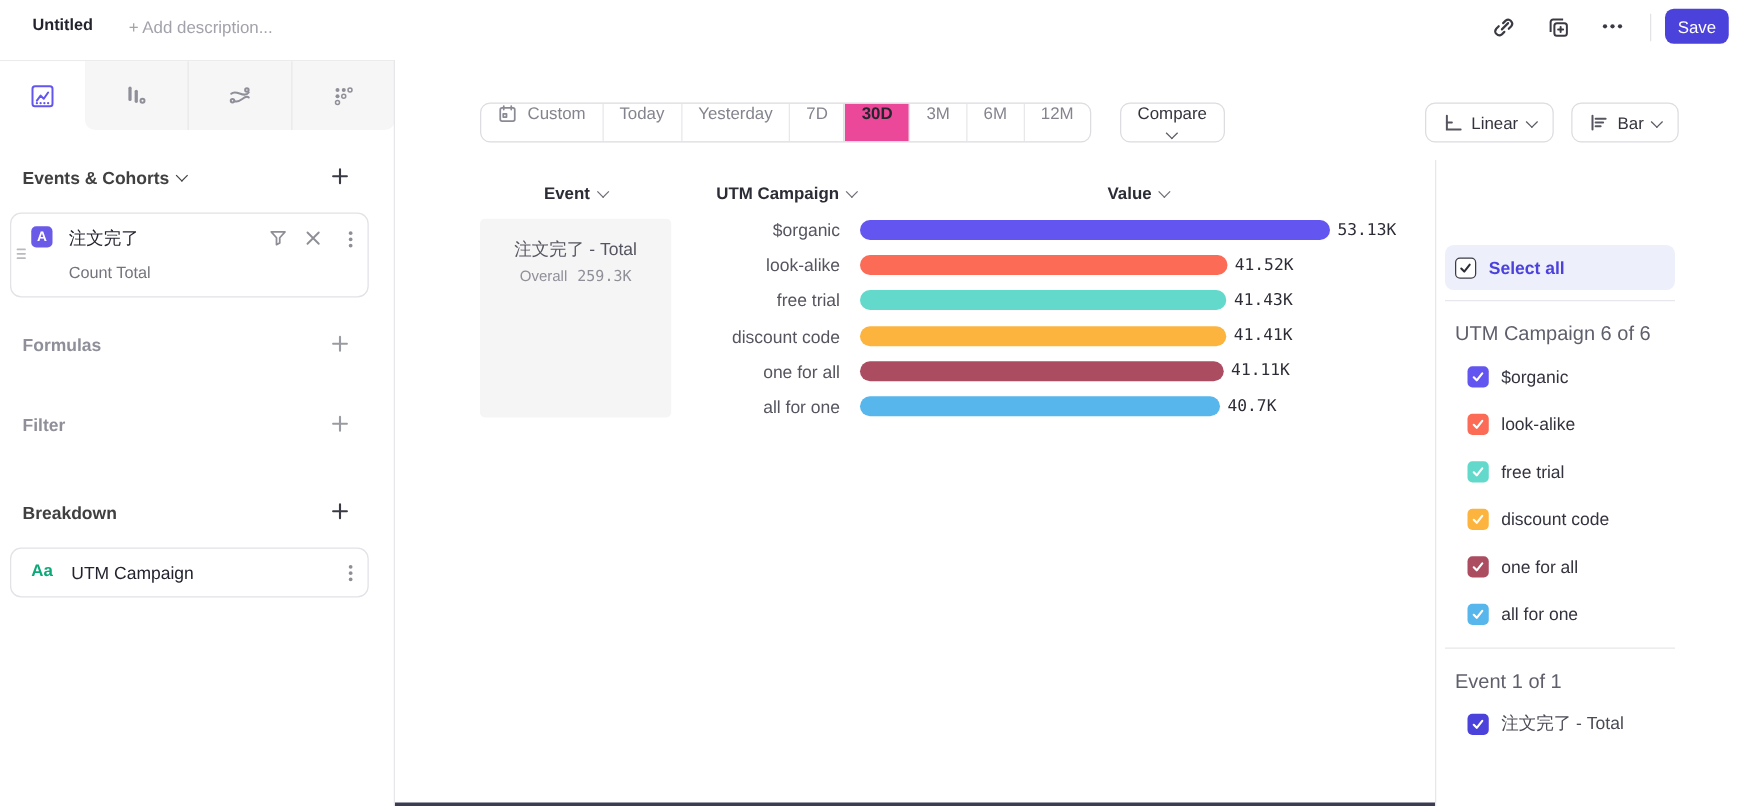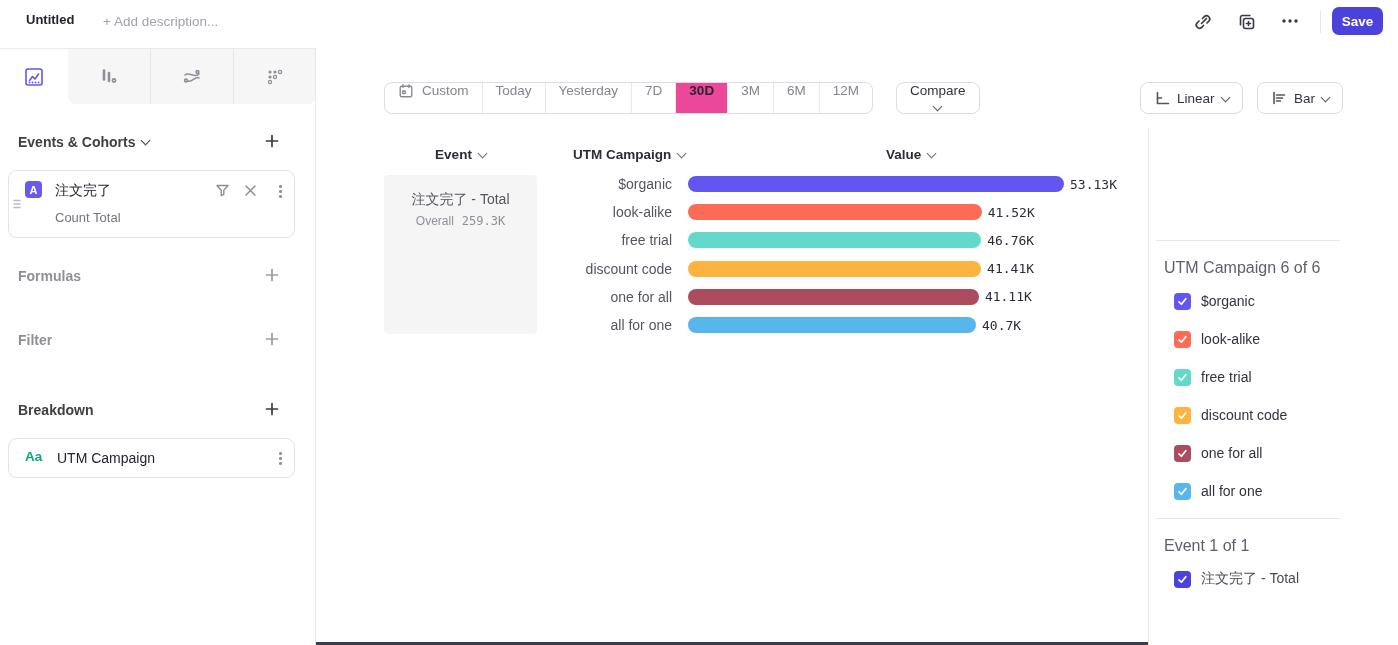--- a/index.html
+++ b/index.html
@@ -8,21 +8,21 @@
   .page { position:relative; width:1398px; height:645px; background:#fff; overflow:hidden; }
 
   
   .header { position:absolute; left:0; top:0; width:1398px; height:48px; background:#fff; }
   .title { position:absolute; left:26px; top:12px; font-size:13px; font-weight:700; color:#23232e; }
   .desc  { position:absolute; left:103px; top:14px; font-size:13.5px; color:#a2a2ab; cursor:text; }
   .hicon { position:absolute; top:12px; width:20px; height:20px; color:#3a3a44; cursor:pointer; }
   .hicon svg { width:100%; height:100%; }
   .hdr-divider { position:absolute; left:1320px; top:11px; width:1px; height:22px; background:#e4e4e8; }
   .save-btn { position:absolute; left:1332px; top:7px; width:51px; height:28px; border:none; border-radius:7px;
-              color:#fff; font-size:13.5px; font-weight:700; font-family:inherit; cursor:pointer; }
+              color:#fff; font-size:13.5px; font-weight:400; font-family:inherit; cursor:pointer; }
 
   
   .tabbar { position:absolute; left:0; top:48px; width:316px; height:55px; border-top:1px solid #ebebee; }
   .tab-active { position:absolute; left:0; top:0; width:68px; height:55px; background:#fff;
                 display:flex; align-items:center; justify-content:center; cursor:pointer; }
   .tabs-gray { position:absolute; left:68px; top:0; width:248px; height:55px; background:#f6f6f7;
                border-radius:0 0 8px 8px; display:flex; }
   .tab { flex:1; display:flex; align-items:center; justify-content:center; cursor:pointer; color:#8f8f99; }
   .tab + .tab { border-left:1px solid #e7e7ea; }
   .tab svg, .tab-active svg { width:22px; height:22px; }
@@ -332,21 +332,21 @@
         <div class="bar-val">53.13K</div>
       </div>
       <div class="bar-row">
         <div class="bar-label">look-alike</div>
         <div class="bar" style="width: 293.8px; background: rgb(251, 107, 85);"></div>
         <div class="bar-val">41.52K</div>
       </div>
       <div class="bar-row">
         <div class="bar-label">free trial</div>
         <div class="bar" style="width: 293.2px; background: rgb(98, 217, 203);"></div>
-        <div class="bar-val">46.76K</div>
+        <div class="bar-val">41.43K</div>
       </div>
       <div class="bar-row">
         <div class="bar-label">discount code</div>
         <div class="bar" style="width: 293.1px; background: rgb(252, 180, 63);"></div>
         <div class="bar-val">41.41K</div>
       </div>
       <div class="bar-row">
         <div class="bar-label">one for all</div>
         <div class="bar" style="width: 290.9px; background: rgb(171, 76, 97);"></div>
         <div class="bar-val">41.11K</div>
@@ -355,20 +355,28 @@
         <div class="bar-label">all for one</div>
         <div class="bar" style="width: 288px; background: rgb(87, 182, 236);"></div>
         <div class="bar-val">40.7K</div>
       </div>
     </div>
   <div class="chart-baseline"></div>
 
   <div class="vline-legend"></div>
 
 
+  <div class="selectall">
+    <span class="cb cb-white">
+      <svg viewBox="0 0 12 12" fill="none" stroke="#2d2d38" stroke-width="1.8" stroke-linecap="round" stroke-linejoin="round">
+        <path d="M2.2 6.4l2.6 2.6 4.8-6"></path>
+      </svg>
+    </span>
+    <span class="selectall-label" style="color: rgb(75, 65, 219);">Select all</span>
+  </div>
 
   <div class="leg-divider" style="top:240px;"></div>
   <div class="leg-group" style="top:259px;">UTM Campaign 6 of 6</div>
   <div class="leg-items" style="top:282px;" id="legend-items">
       <div class="leg-item">
         <span class="cb" style="background: rgb(99, 85, 239);">
           <svg viewBox="0 0 12 12" fill="none" stroke="#fff" stroke-width="1.9" stroke-linecap="round" stroke-linejoin="round">
             <path d="M2.2 6.4l2.6 2.6 4.8-6"></path>
           </svg>
         </span>

